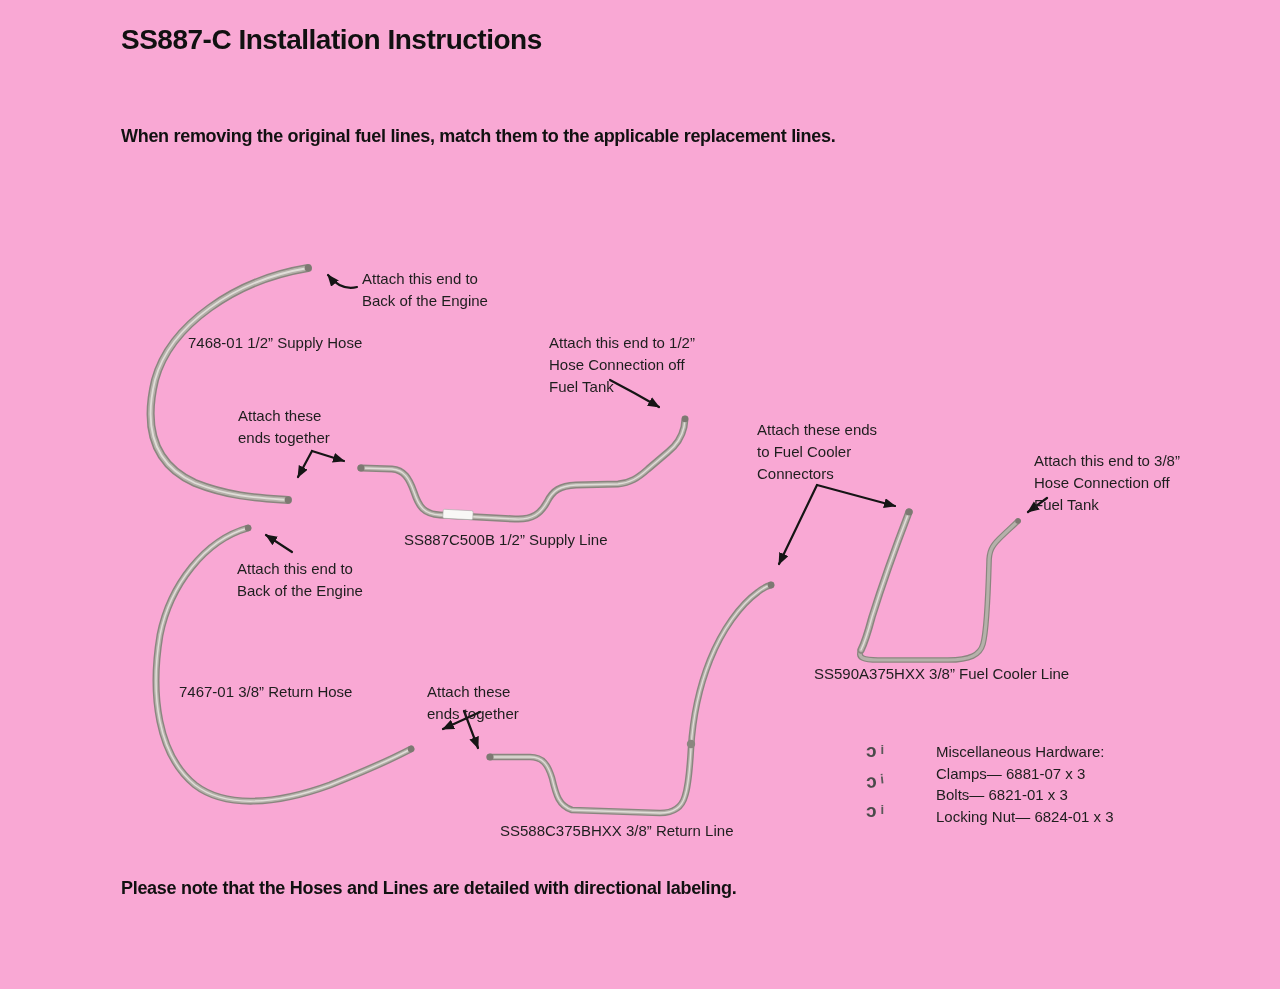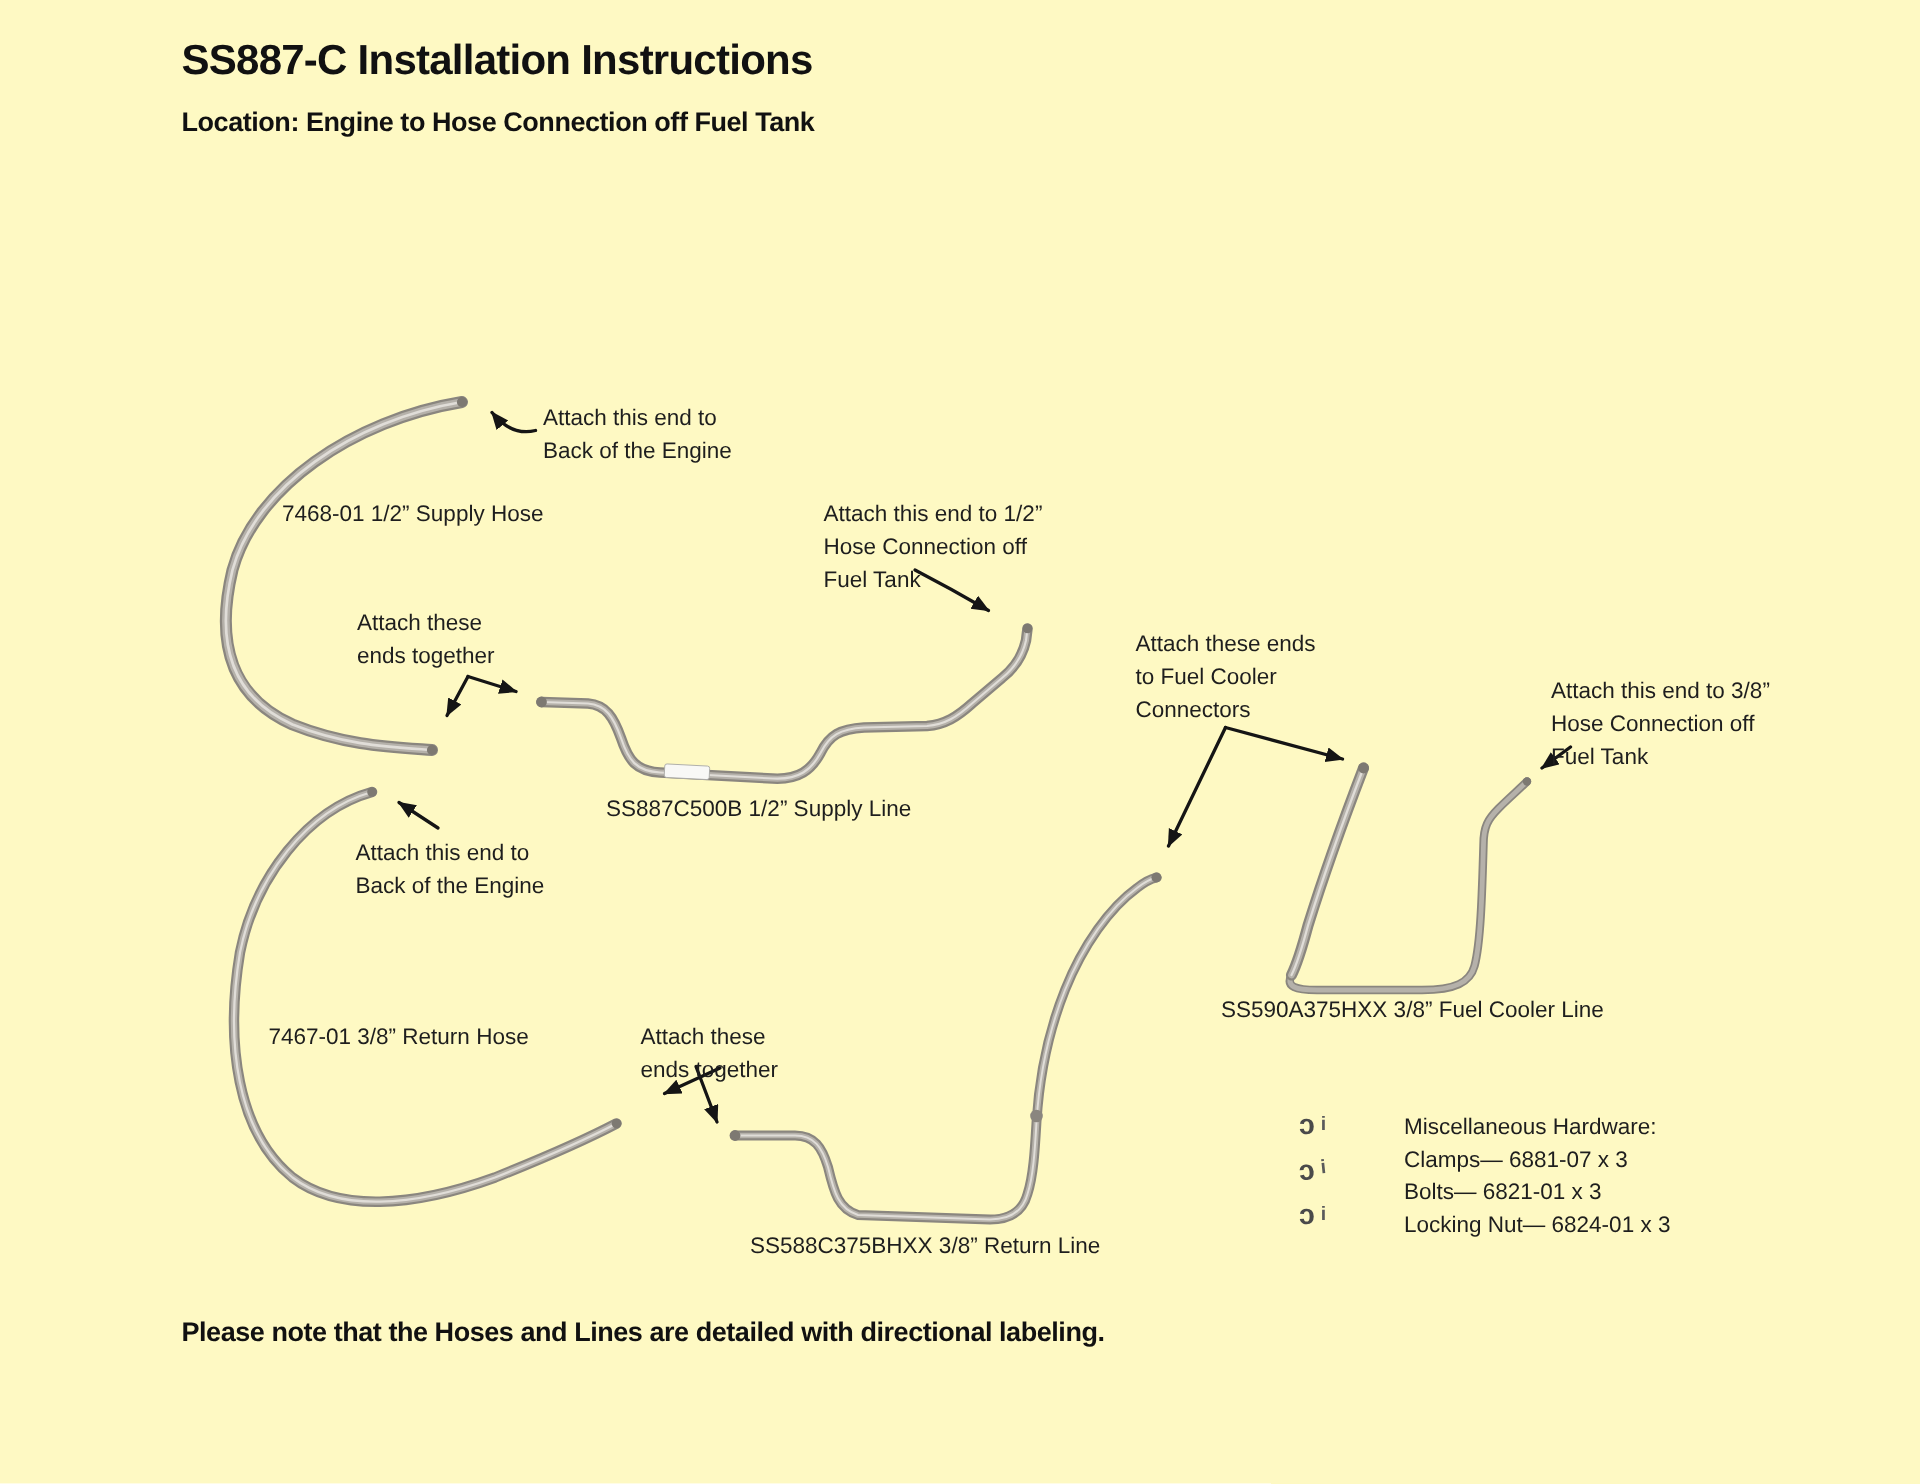--- a/index.html
+++ b/index.html
@@ -1,35 +1,35 @@
 <!DOCTYPE html>
 <html><head>
 <meta charset="utf-8">
 <style>
   html,body{margin:0;padding:0;background:#ffffff;}
-  #page{position:relative;width:1280px;height:989px;background:#fef9c3;overflow:hidden;
+  #page{position:relative;width:1280px;height:989px;background:#f9a8d4;overflow:hidden;
         font-family:"Liberation Sans",sans-serif;color:#1c1c1c;}
   .abs{position:absolute;}
   .h-title{font-size:28px;font-weight:700;letter-spacing:-0.5px;color:#111;}
   .h-sub{font-size:18px;font-weight:700;letter-spacing:-0.3px;color:#111;}
   .lbl{font-size:15px;line-height:22px;color:#1e1e1e;white-space:pre-line;}
   .footer-line{font-size:18px;font-weight:700;letter-spacing:-0.3px;color:#111;}
   .hw-block{font-size:15px;line-height:21.6px;color:#1e1e1e;}
   .hw-icon{position:absolute;color:#4a4a4a;font-weight:700;}
   .hw-icon .c{font-size:19px;}
   .hw-icon .b{font-size:13px;vertical-align:3px;padding-left:4px;color:#5a5a5a;}
   svg{position:absolute;left:0;top:0;}
 </style>
 </head>
 <body>
 
 <div id="page">
 
   <div class="abs h-title" style="left:121px;top:24px;">SS887-C Installation Instructions</div>
-  <div class="abs h-sub" style="left:121px;top:71px;">Location: Engine to Hose Connection off Fuel Tank</div>
+  <div class="abs h-sub" style="left:121px;top:126px;">When removing the original fuel lines, match them to the applicable replacement lines.</div>
 
   <svg width="1280" height="989" viewBox="0 0 1280 989">
     <defs>
       <marker id="ah" markerUnits="userSpaceOnUse" markerWidth="14" markerHeight="12" refX="11" refY="5" orient="auto">
         <path d="M0,0 L12,5 L0,10 z" fill="#151515"></path>
       </marker>
     </defs>
 
     <g>
       <path d="M 308,268 C 235,280 170,325 155,380 C 143,430 155,465 195,483 C 230,497 260,498 288,500" fill="none" stroke="#8a867f" stroke-width="8" stroke-linecap="round"></path>

